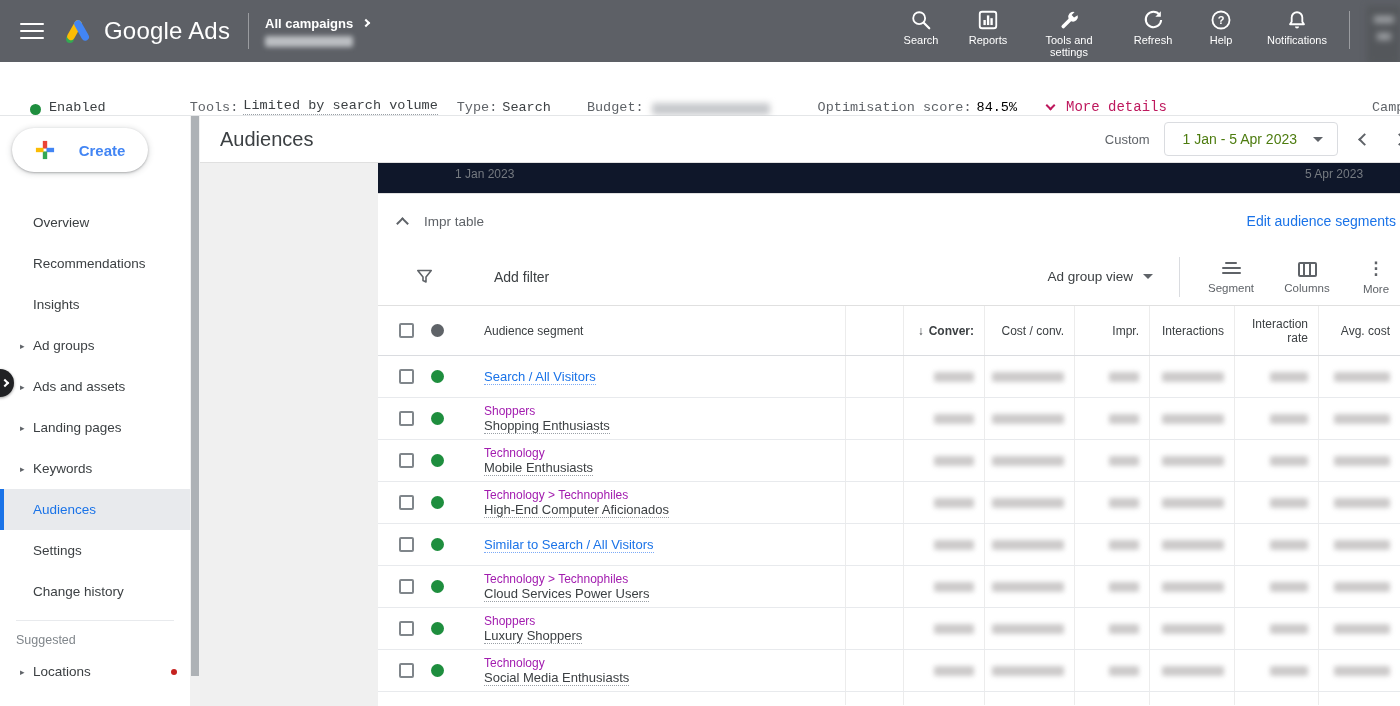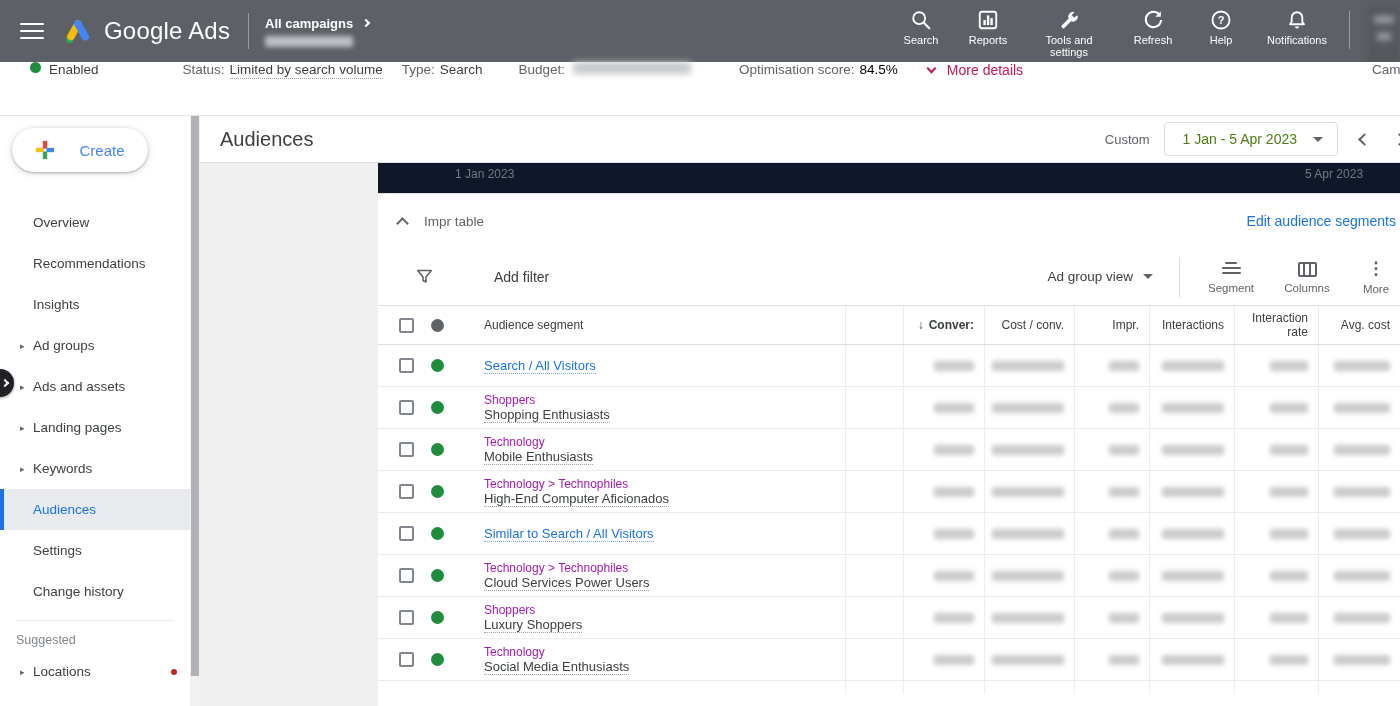--- a/index.html
+++ b/index.html
@@ -29,36 +29,36 @@
   .top-nav { position:absolute; right:50px; top:0; height:62px; display:flex; padding-top:9px; }
   .nav-item { display:flex; flex-direction:column; align-items:center; cursor:pointer; }
   .nav-item .lbl { font-size:11px; font-weight:500; margin-top:3px; line-height:12px; text-align:center; }
   .nav-item svg { display:block; }
   .nav-divider { width:1px; height:38px; background:rgba(255,255,255,.38); margin:2px 0 0 6px; }
   .account-blur { position:absolute; right:0; top:6px; width:33px; height:58px;
     background:#54575b; filter:blur(3px); }
   .account-blur i { display:block; width:20px; height:7px; background:#9fa2a6; margin:10px auto 0; }
   
   .statusbar { position:absolute; left:0; top:62px; width:1400px; height:54px; background:#fff;
-    border-bottom:1px solid #e4e6e8; display:flex; align-items:flex-start; font-size:13.5px; }
+    border-bottom:1px solid #e4e6e8; display:flex; align-items:flex-end; font-size:13.5px;font-family:Liberation Mono, monospace; }
   .st-dot { width:11px; height:11px; border-radius:50%; background:#1e8e3e; margin:0 8px 0 30px; }
   .st-label { color:#5f6368; }
   .st-strong { color:#3c4043; }
   .dotted { border-bottom:1px dotted #9aa0a6; padding-bottom:1px; }
   .st-blur { display:inline-block; width:118px; height:12px; background:#c7c9cc; border-radius:2px; filter:blur(3px); margin-left:8px; vertical-align:middle; }
   .st-blue { color:#000000; }
   .more-details { display:flex; align-items:center; color:#be185d; cursor:pointer; font-size:14px; }
   .more-details .chev { width:7px; height:7px; margin-right:12px; margin-top:-3px; }
   .st-campa { position:absolute; left:1372px; color:#5f6368; white-space:nowrap; }
   
   .sidebar { position:absolute; left:0; top:116px; width:190px; height:590px; background:#fff; }
   .create-btn { position:absolute; left:12px; top:12px; width:136px; height:44px; background:#fff;
     border-radius:22px; box-shadow:0 1px 2px rgba(60,64,67,.3), 0 1px 6px rgba(60,64,67,.25);
     display:flex; align-items:center; justify-content:center; cursor:pointer; }
-  .create-btn .txt { color:#4285f4; font-size:15px; font-weight:400; margin-left:24px; }
+  .create-btn .txt { color:#4285f4; font-size:15px; font-weight:700; margin-left:24px; }
   .side-list { position:absolute; left:0; top:86px; width:190px; }
   .side-item { position:relative; height:41px; display:flex; align-items:center; padding-left:33px;
     font-size:13.5px; color:#3c4043; cursor:pointer; }
   .side-item .arrow { position:absolute; left:20px; top:50%; transform:translateY(-52%); font-size:9px; color:#5f6368; }
   .side-item.selected { background:#e8eaed; color:#1a73e8; font-weight:500; }
   .side-item.selected::before { content:""; position:absolute; left:0; top:0; bottom:0; width:4px; background:#1a73e8; }
   .side-sep { border:none; border-top:1px solid #e8eaed; margin:8px 16px 0 16px; }
   .side-section { padding:12px 0 4px 16px; font-size:12.5px; color:#80868b; }
   .red-dot { position:absolute; right:13px; top:50%; transform:translateY(-50%); width:6px; height:6px; border-radius:50%; background:#c5221f; }
   .expand-knob { position:absolute; left:-14px; top:369px; width:28px; height:28px; border-radius:50%;
@@ -106,21 +106,21 @@
   .mini + .mini { margin-left:18px; }
   .mini .cap { font-size:11.5px; margin-top:5px; }
   .seg-icon span { display:block; height:2px; background:#5f6368; border-radius:1px; margin:3px auto; }
   .seg-icon .l1 { width:12px; } .seg-icon .l2 { width:19px; } .seg-icon .l3 { width:19px; }
   .col-icon { width:19px; height:15px; border:2px solid #5f6368; border-radius:2px; display:flex; justify-content:space-evenly; margin-top:2px; }
   .col-icon i { width:2px; height:100%; background:#5f6368; }
   .more-icon { font-size:17px; font-weight:700; line-height:19px; color:#5f6368; }
   
   .table { position:absolute; left:378px; top:305px; width:1022px; background:#fff; }
   .trow { display:flex; align-items:stretch; border-bottom:1px solid #e8eaed; }
-  .thead { height:40px; border-top:1px solid #e0e0e0; border-bottom:1px solid #dadce0; }
+  .thead { height:51px; border-top:1px solid #e0e0e0; border-bottom:1px solid #dadce0; }
   .c-name { width:467px; display:flex; align-items:center; }
   .c-spacer { width:58px; border-left:1px solid #ececec; }
   .c-data { display:flex; align-items:center; justify-content:flex-end; padding-right:10px; border-left:1px solid #ececec; }
   .w0{width:81px;} .w1{width:90px;} .w2{width:75px;} .w3{width:85px;} .w4{width:84px;} .w5{width:82px;}
   .thead .hc { font-size:12px; color:#3c4043; text-align:right; line-height:14px; }
   .thead .sorted { font-weight:700; display:flex; align-items:center; }
   .thead .sorted .arr { font-weight:400; margin-right:5px; color:#3c4043; }
   .cbx { width:15px; height:15px; border:2px solid #80868b; border-radius:2px; margin-left:21px; cursor:pointer; flex:none; }
   .status-dot { width:13px; height:13px; border-radius:50%; margin-left:17px; flex:none; }
   .status-dot.gray { background:#5f6368; }
@@ -212,21 +212,21 @@
   </div>
   <div class="account-blur">
       <i></i>
       <i style="width:14px"></i>
     </div>
 </div>
 
 <div class="statusbar">
   <span class="st-dot"></span>
   <span class="st-strong">Enabled</span>
-  <span class="st-label" style="margin-left:84px">Status:</span>
+  <span class="st-label" style="margin-left:84px">Tools:</span>
   <span class="st-strong dotted" style="margin-left:5px">Limited by search volume</span>
   <span class="st-label" style="margin-left:19px">Type:</span>
   <span class="st-strong" style="margin-left:5px">Search</span>
   <span class="st-label" style="margin-left:36px">Budget:</span>
   <span class="st-blur"></span>
   <span class="st-label" style="margin-left:48px">Optimisation score:</span>
   <span class="st-blue" style="margin-left:5px">84.5%</span>
   <span class="more-details" style="margin-left:30px">
     <i class="chev down"></i>
     <span>More details</span>

